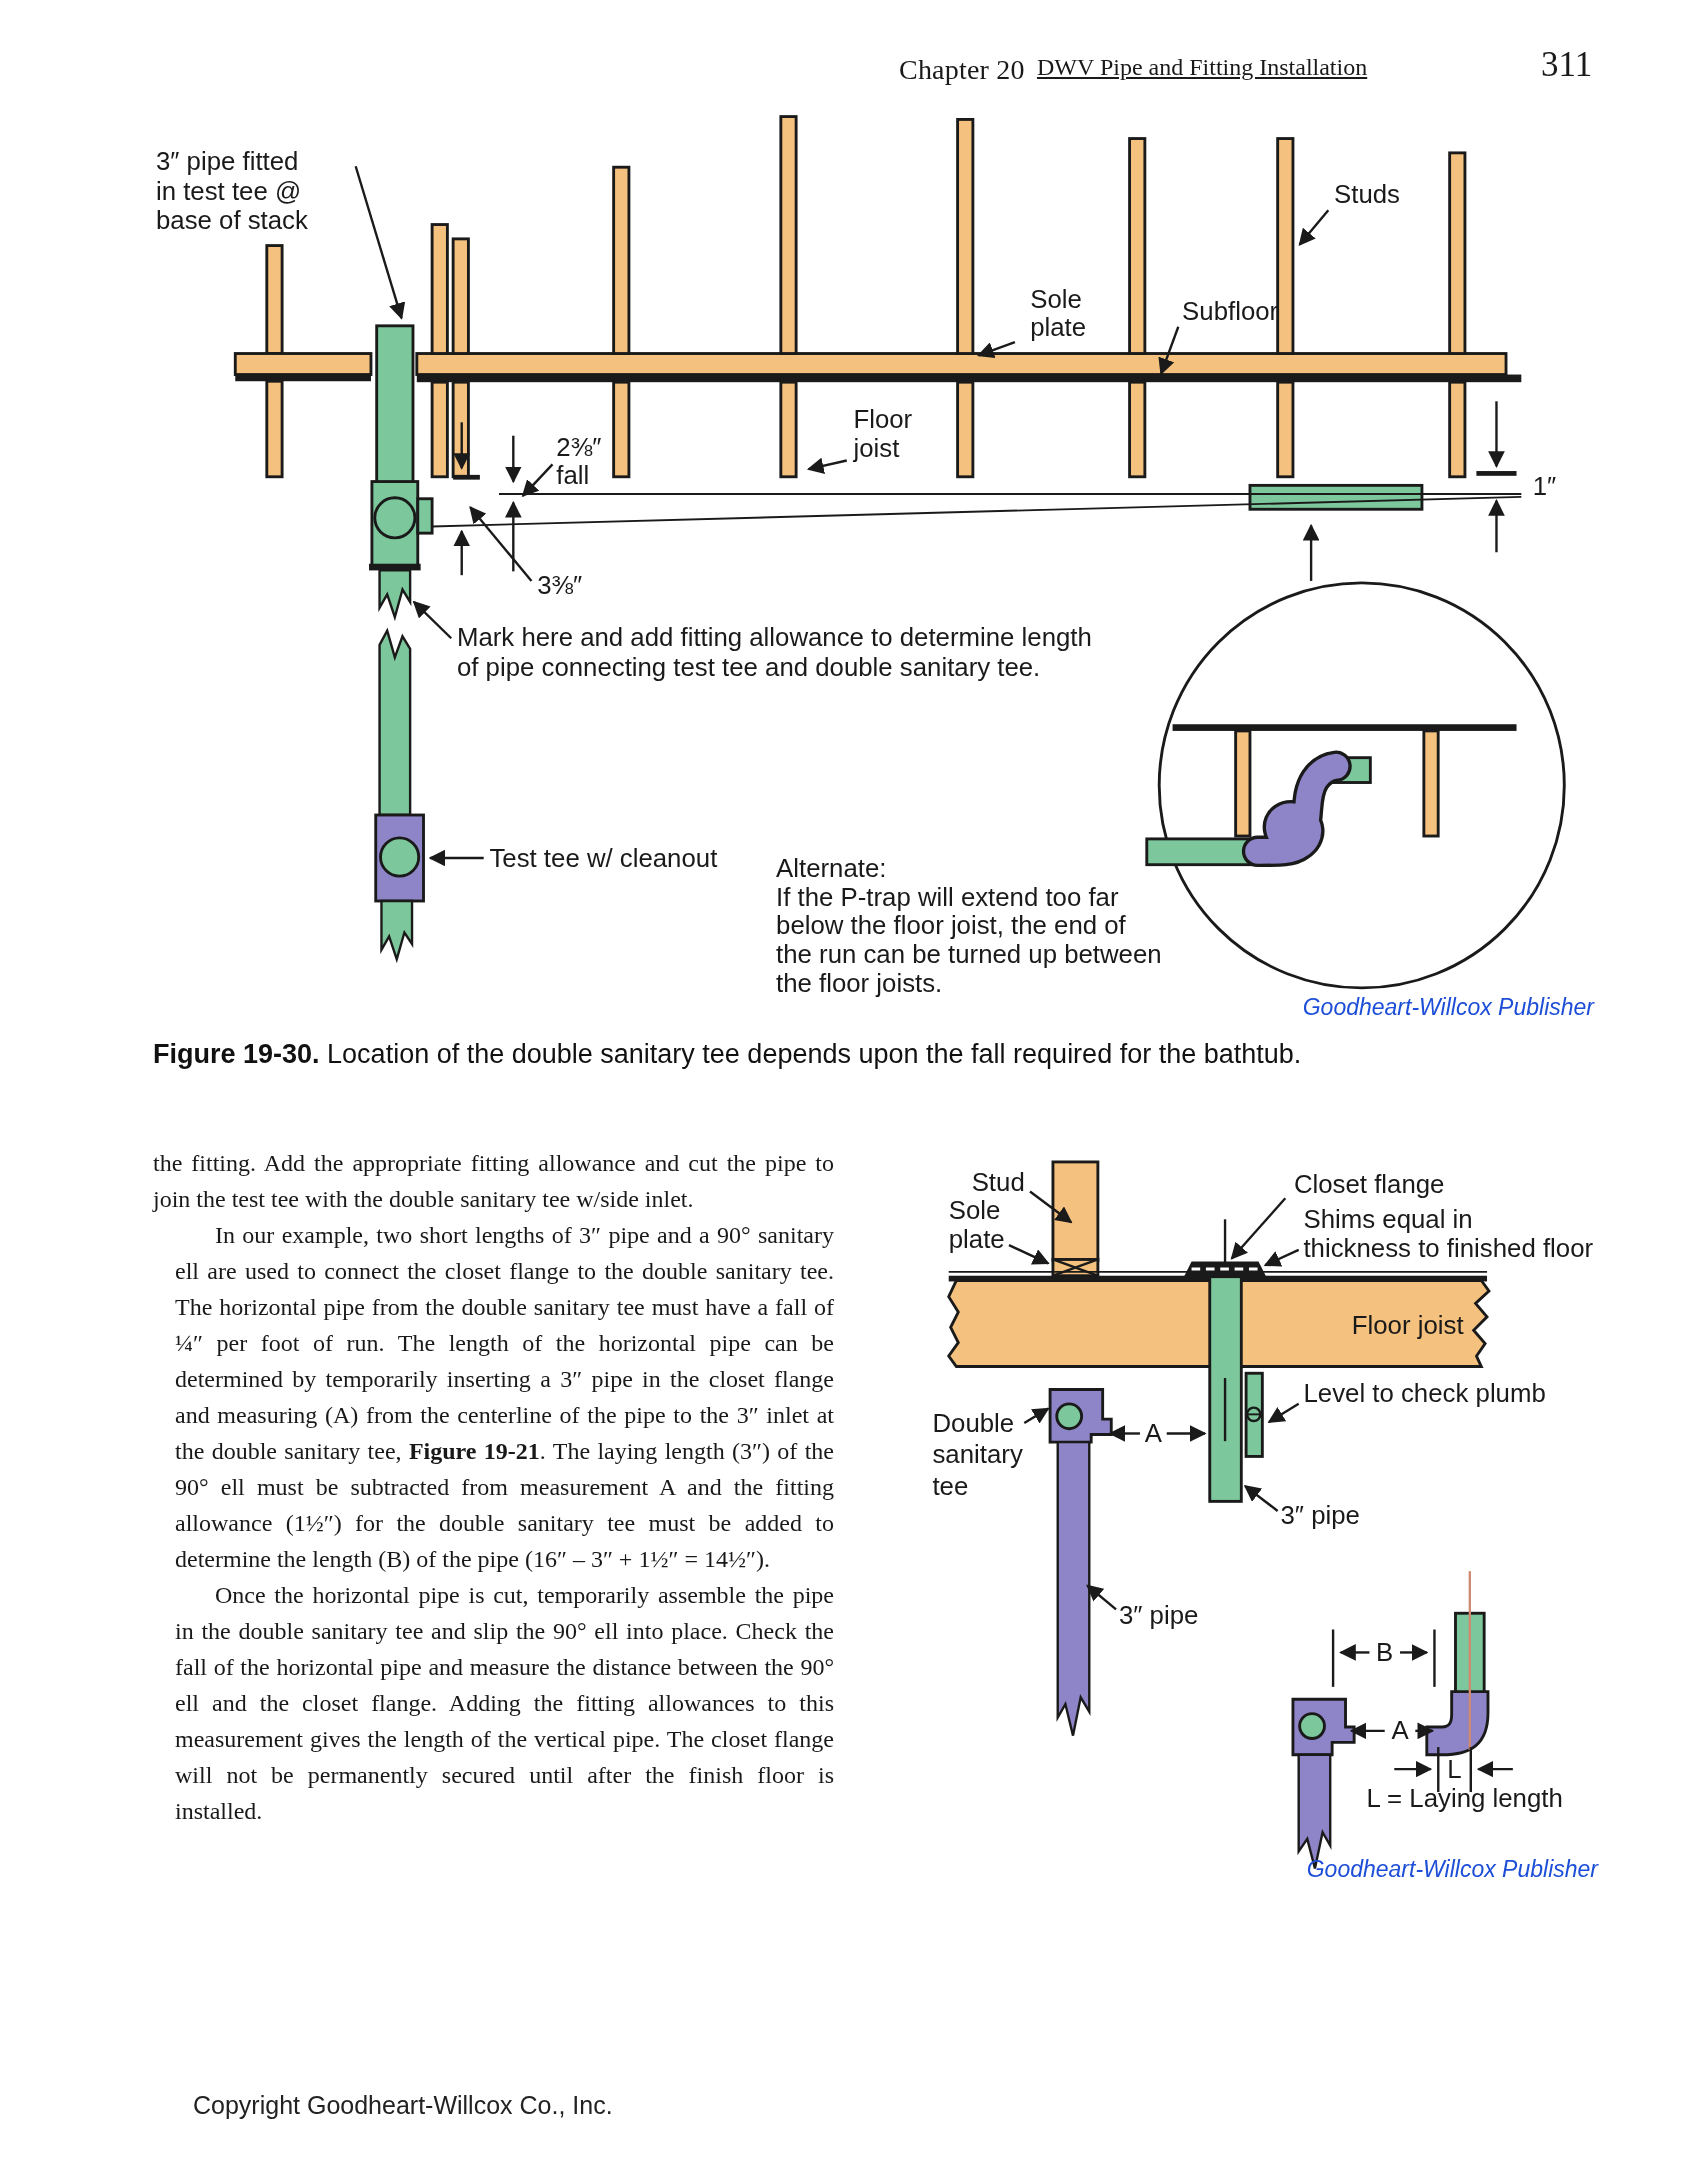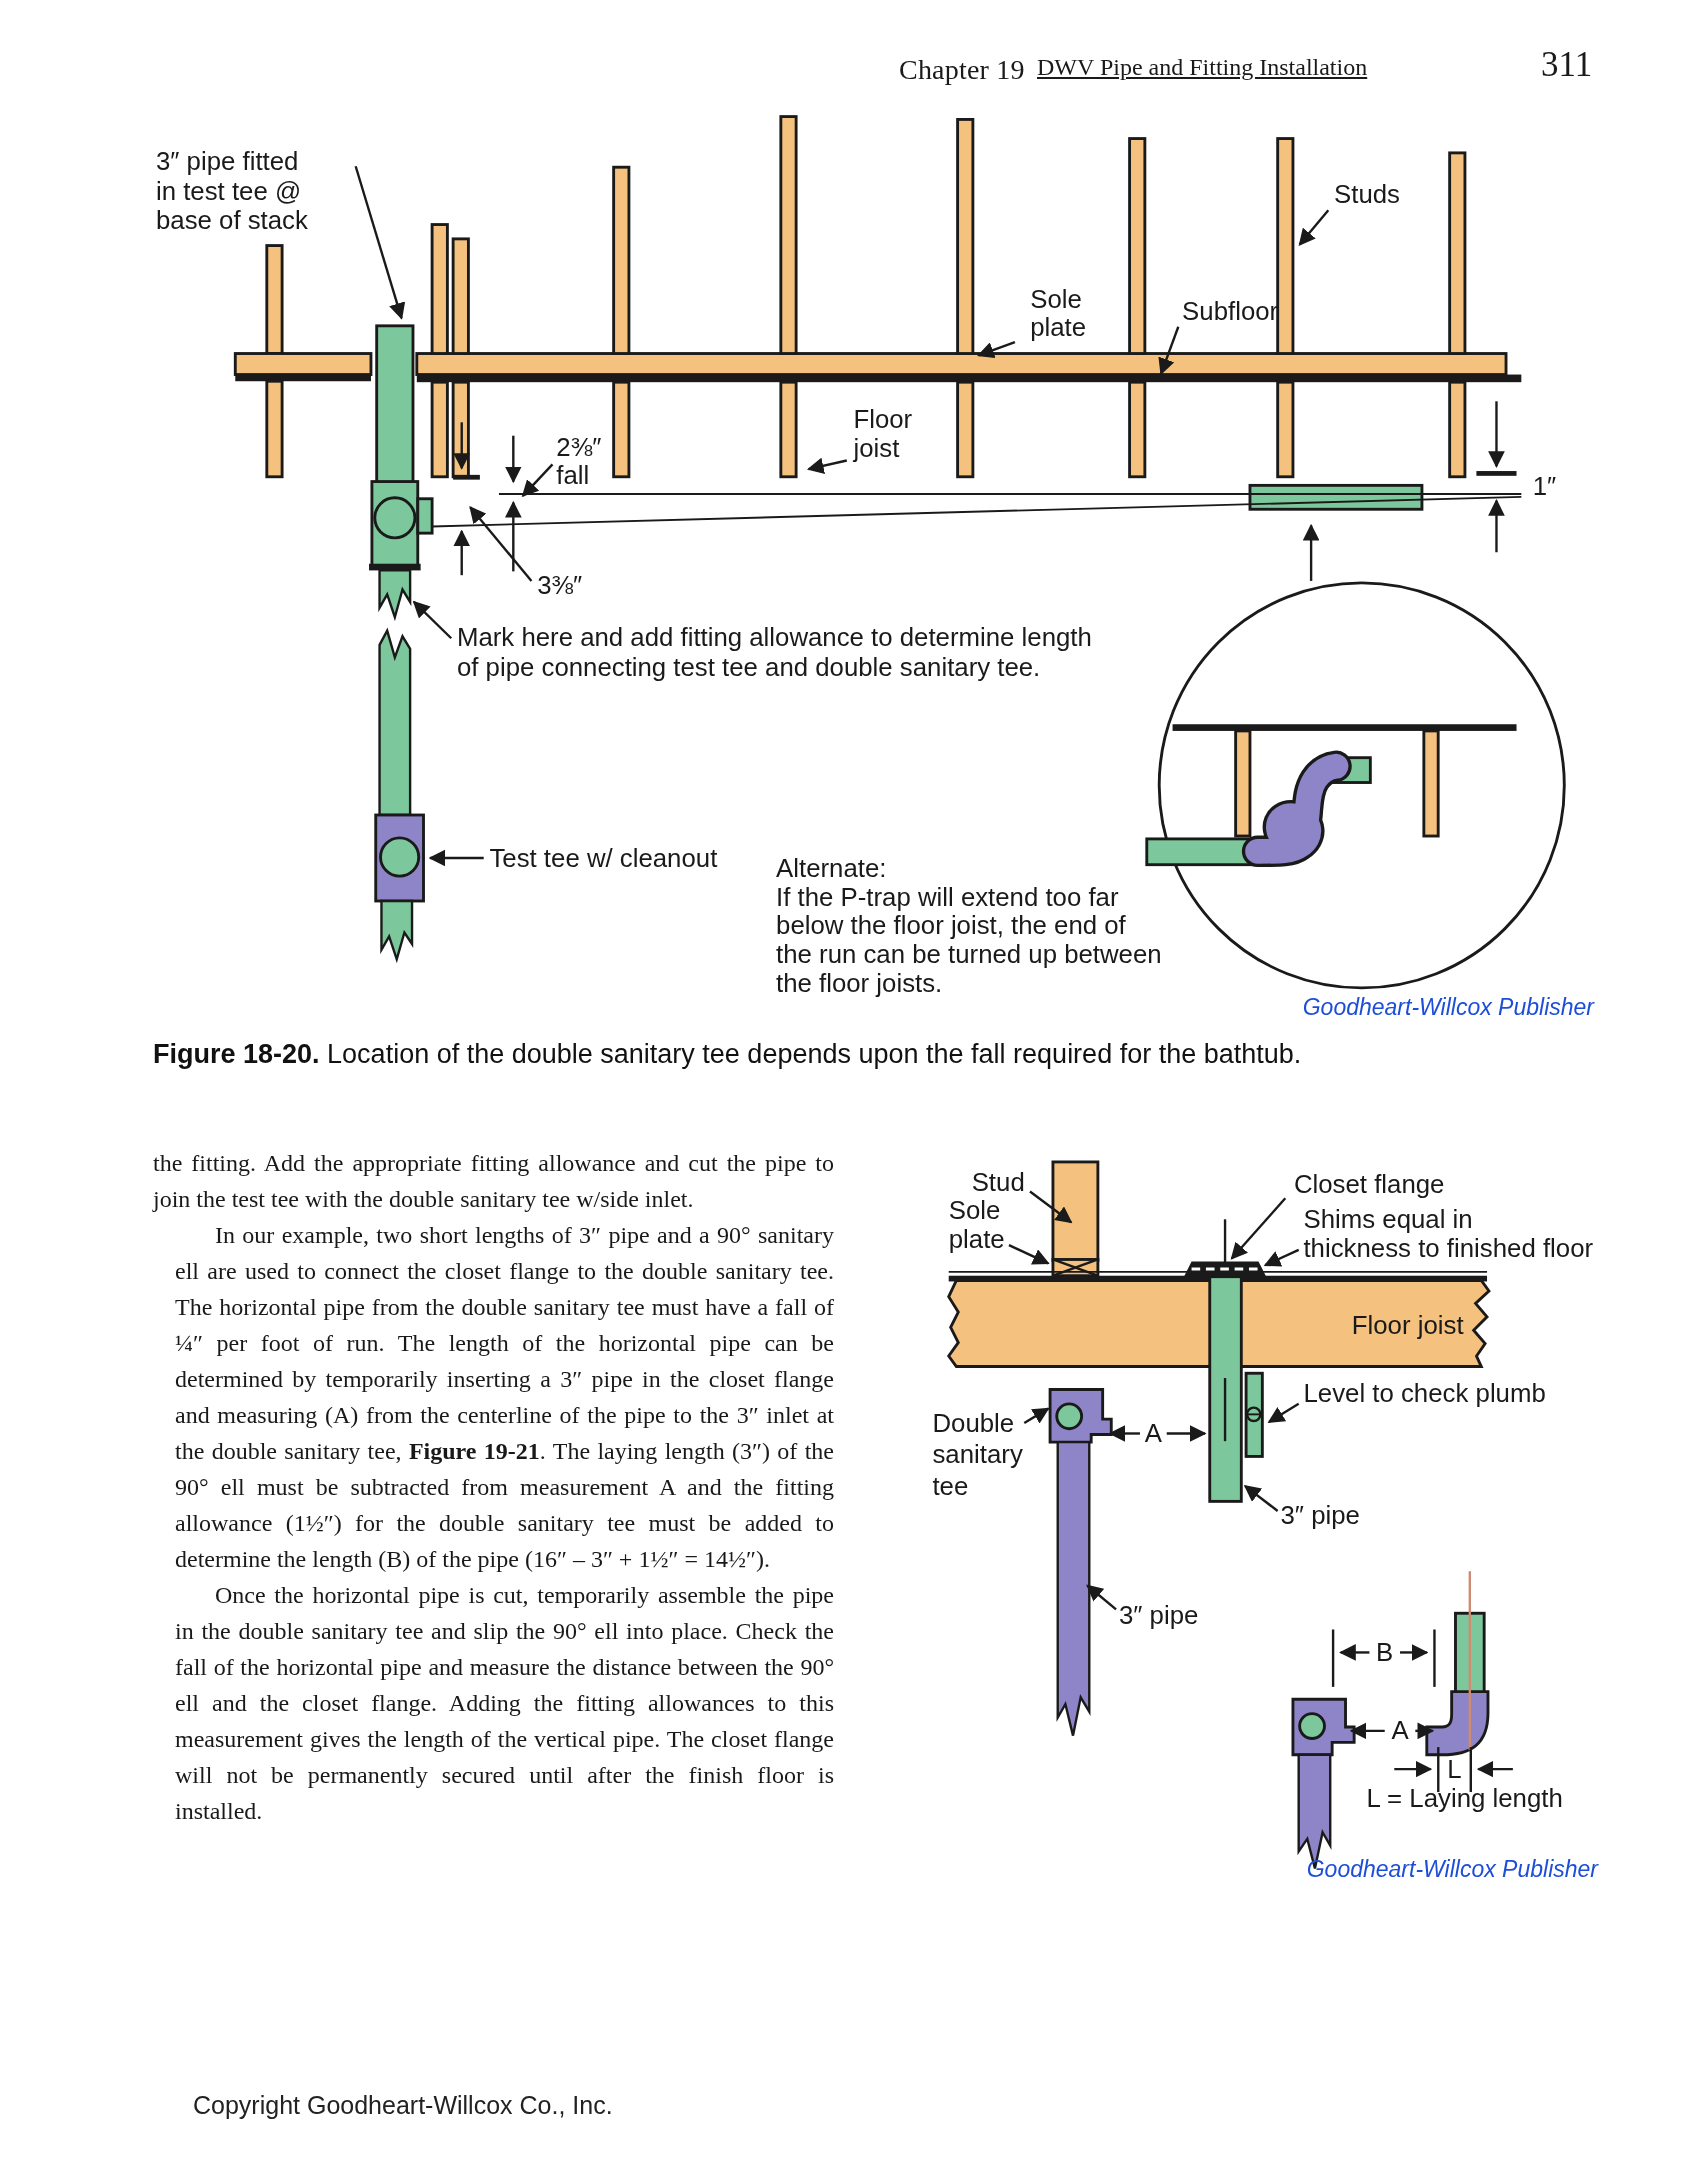--- a/index.html
+++ b/index.html
@@ -17,21 +17,21 @@
            font-family:"Liberation Serif", serif;font-size:24px;line-height:36px;color:#191919;}
   .bodycol p{margin:0;}
   .bodycol p.ind{text-indent:40px;margin-left:22px;}
   .footer{position:absolute;left:193px;top:2091px;font-size:25px;color:#222;}
 </style>
 </head>
 <body>
 
 <div id="page">
 
-  <span class="hdr-chapter serif">Chapter 19</span>
+  <span class="hdr-chapter serif">Chapter 20</span>
   <span class="hdr-title serif">DWV Pipe and Fitting Installation</span>
   <span class="hdr-page serif">311</span>
 
   <svg style="position:absolute;left:0;top:86px;" width="1705" height="965" viewBox="0 0 1784 1010">
     <defs>
       <marker id="a20" viewBox="0 0 10 10" refX="9" refY="5" markerWidth="7" markerHeight="7" orient="auto-start-reverse" markerUnits="strokeWidth">
         <path d="M0,0 L10,5 L0,10 Z" fill="#1a1a1a"></path>
       </marker>
     </defs>
 
@@ -168,21 +168,21 @@
       <rect x="1200" y="788" width="112" height="27" fill="#7CC79B" stroke="#1a1a1a" stroke-width="3"></rect>
       <rect x="1392" y="703" width="42" height="26" fill="#7CC79B" stroke="#1a1a1a" stroke-width="3"></rect>
       <path d="M1316,801 C1340,801 1352,801 1360,795 C1374,786 1372,770 1358,765 C1346,761 1336,768 1338,778 C1340,790 1356,790 1362,782 C1372,770 1364,744 1376,726 C1382,717 1390,713 1398,712" fill="none" stroke="#1a1a1a" stroke-width="33" stroke-linecap="round" stroke-linejoin="round"></path>
       <path d="M1316,801 C1340,801 1352,801 1360,795 C1374,786 1372,770 1358,765 C1346,761 1336,768 1338,778 C1340,790 1356,790 1362,782 C1372,770 1364,744 1376,726 C1382,717 1390,713 1398,712" fill="none" stroke="#8D85C7" stroke-width="26" stroke-linecap="round" stroke-linejoin="round"></path>
     </g>
   </svg>
 
   <div class="credit" style="left:1212px;top:994px;">Goodheart-Willcox Publisher</div>
 
   <div class="caption" style="left:153px;top:1038px;width:1367px;">
-    <b>Figure 18-20.</b>
+    <b>Figure 19-30.</b>
     <span>Location of the double sanitary tee depends upon the fall required for the bathtub.</span>
   </div>
 
   <div class="bodycol">
     <p>the fitting. Add the appropriate fitting allowance and cut the pipe to join the test tee with the double sanitary tee w/side inlet.</p>
     <p class="ind"><span>In our example, two short lengths of 3″ pipe and a 90° sanitary ell are used to connect the closet flange to the double sanitary tee. The horizontal pipe from the double sanitary tee must have a fall of ¼″ per foot of run. The length of the horizontal pipe can be determined by temporarily inserting a 3″ pipe in the closet flange and measuring (A) from the centerline of the pipe to the 3″ inlet at the double sanitary tee, </span><b>Figure 19-21</b><span>. The laying length (3″) of the 90° ell must be subtracted from measurement A and the fitting allowance (1½″) for the double sanitary tee must be added to determine the length (B) of the pipe (16″ – 3″ + 1½″ = 14½″).</span></p>
     <p class="ind">Once the horizontal pipe is cut, temporarily assemble the pipe in the double sanitary tee and slip the 90° ell into place. Check the fall of the horizontal pipe and measure the distance between the 90° ell and the closet flange. Adding the fitting allowances to this measurement gives the length of the vertical pipe. The closet flange will not be permanently secured until after the finish floor is installed.</p>
   </div>
 
   <svg style="position:absolute;left:899px;top:1138px;" width="807" height="765" viewBox="0 0 844 800">

